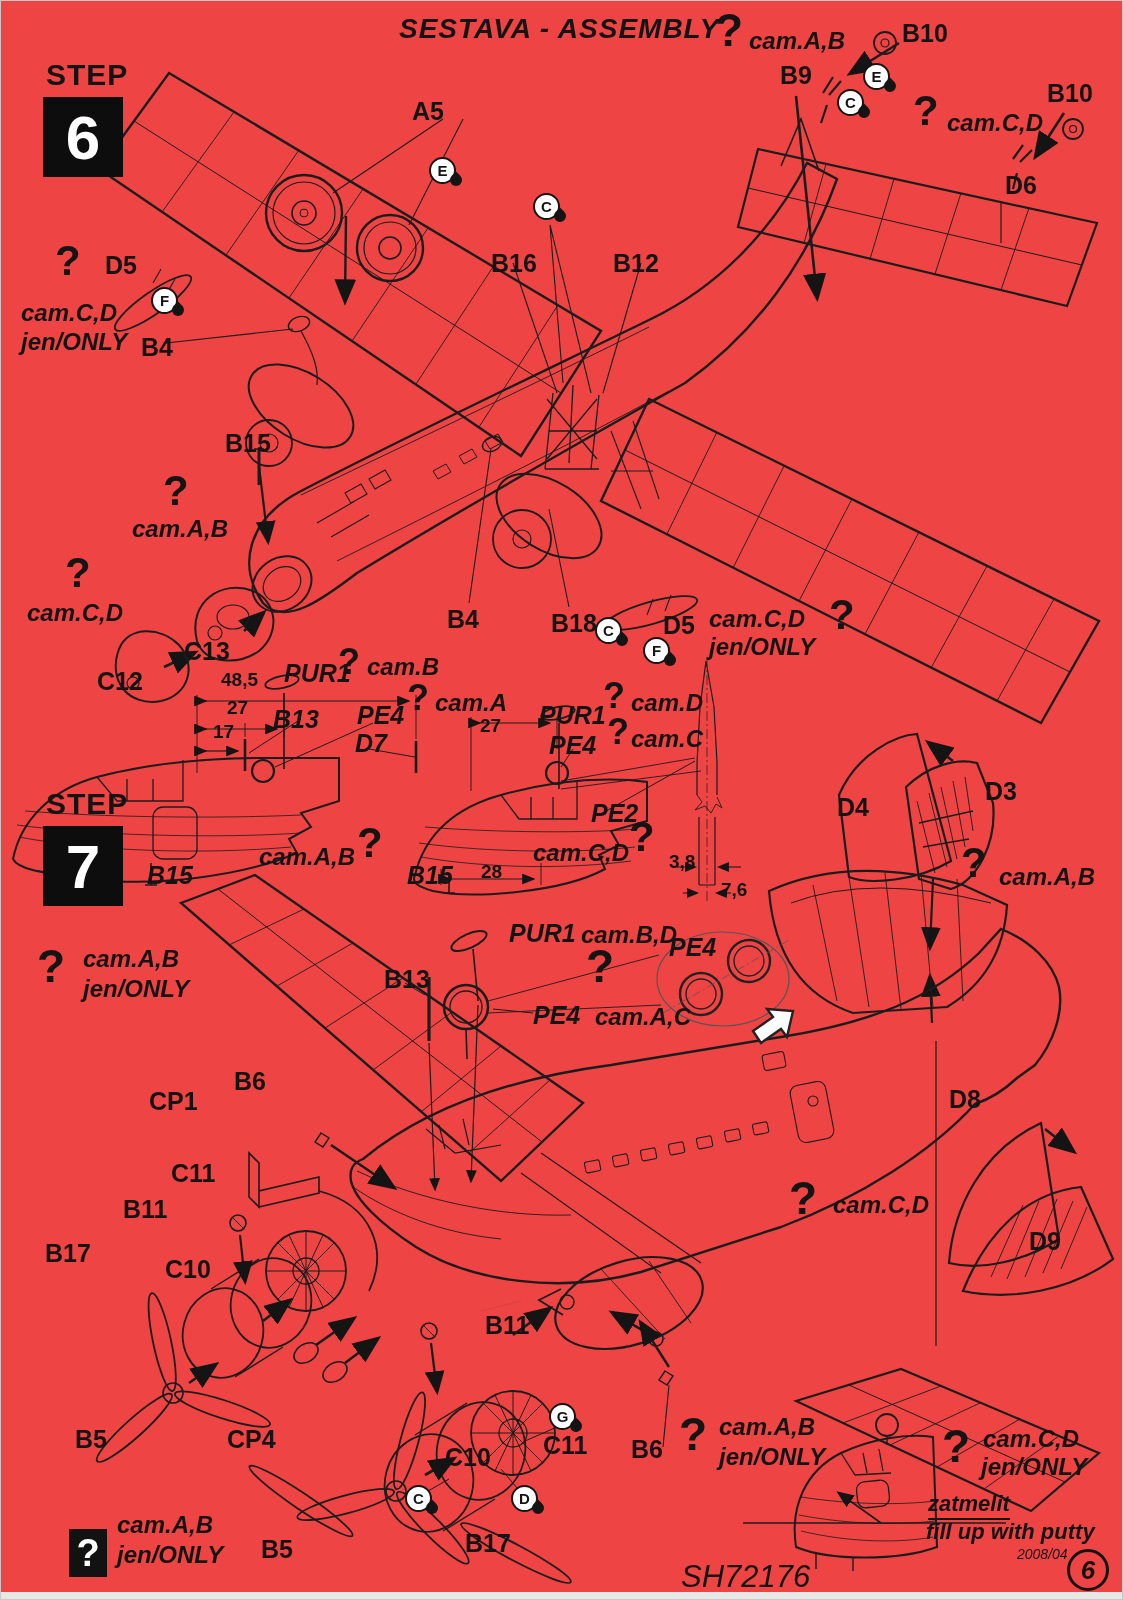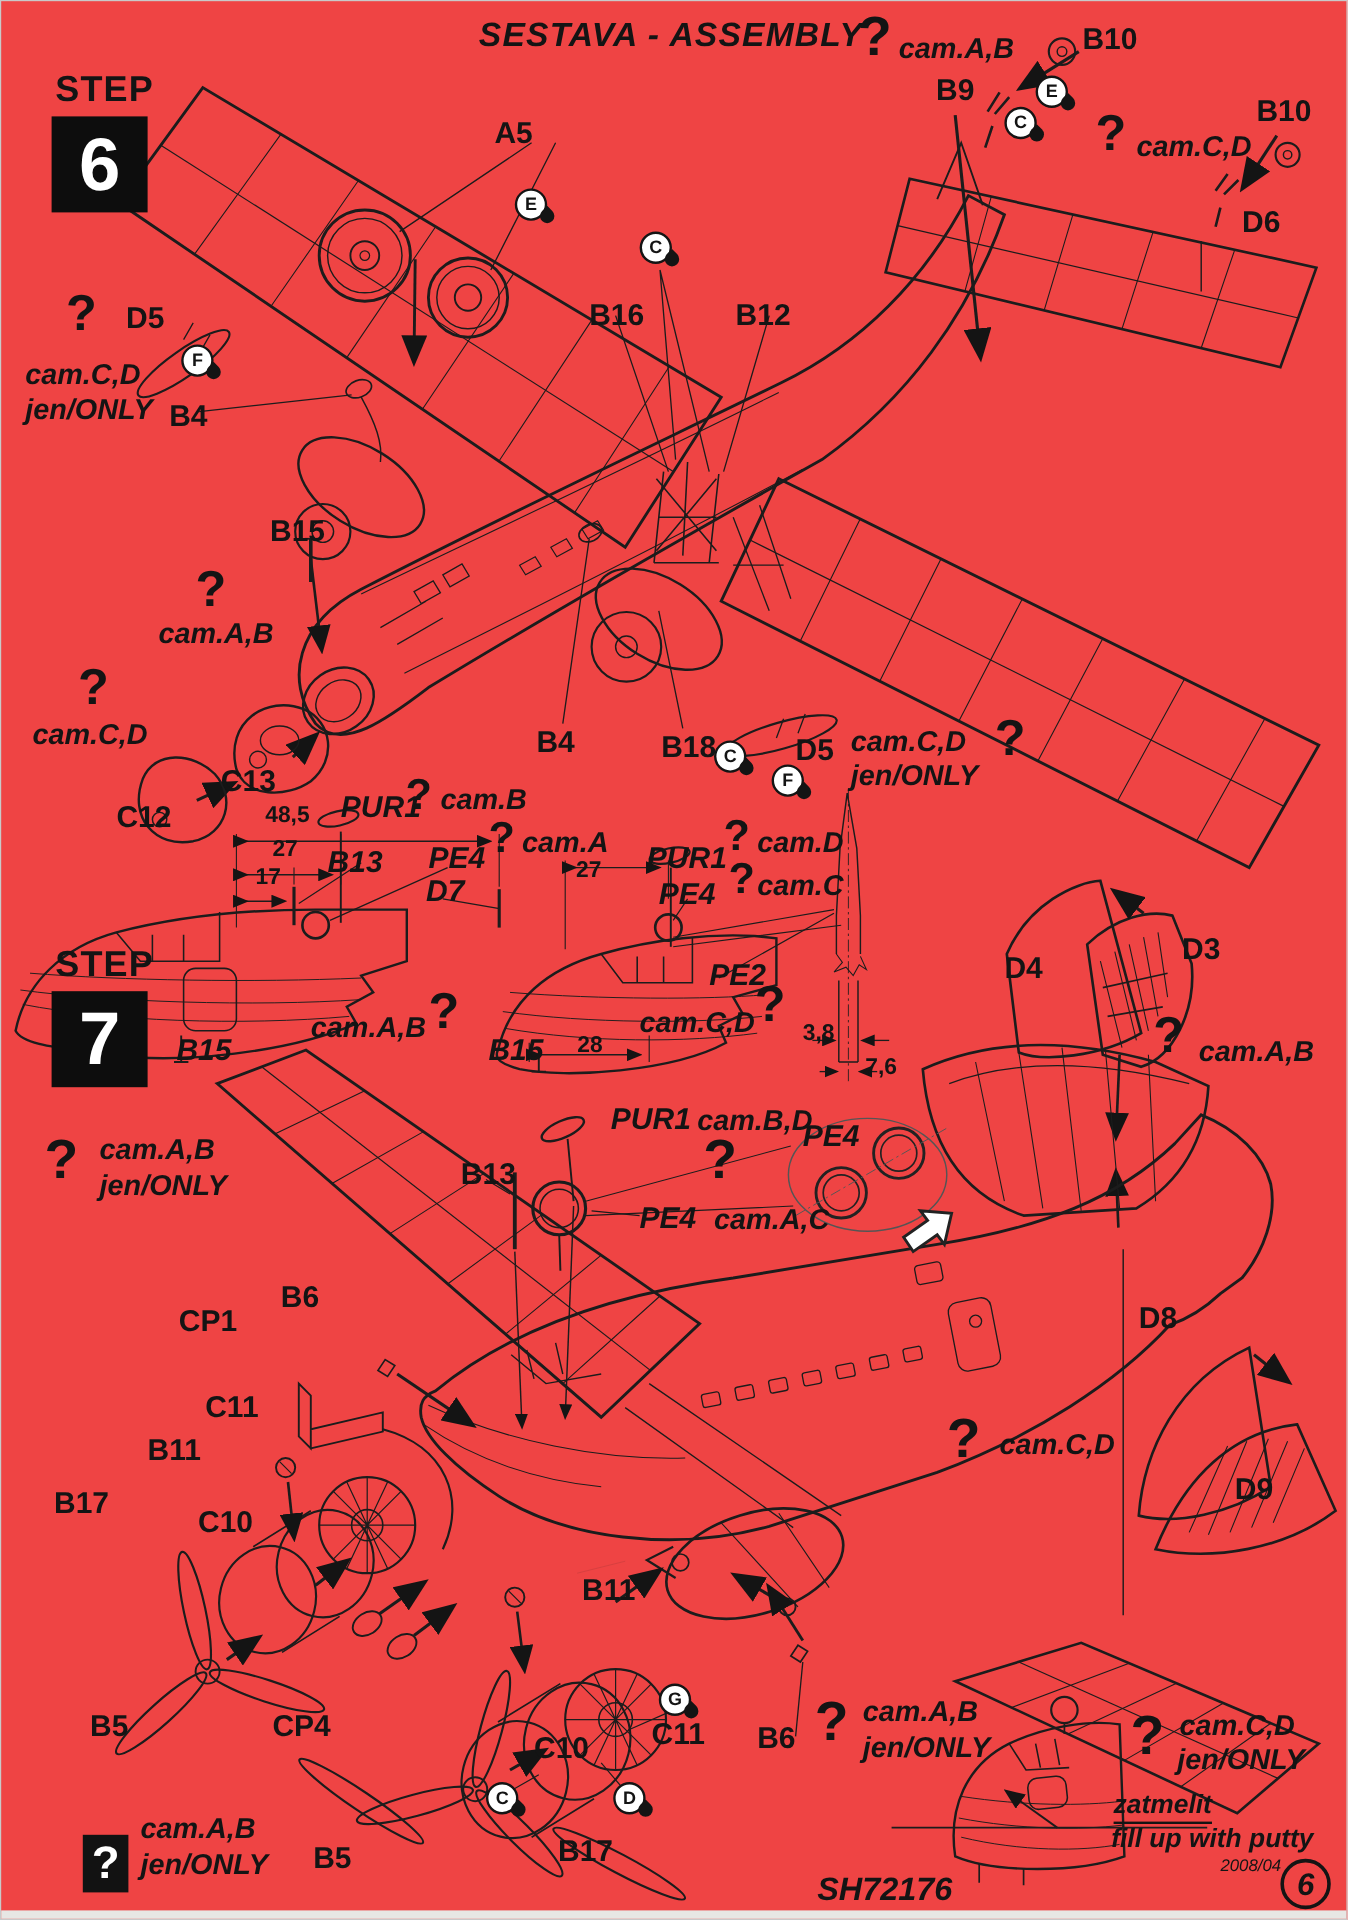--- a/index.html
+++ b/index.html
@@ -21,21 +21,21 @@
            align-items:center; justify-content:center; font-weight:bold; font-size:38px; }
   .stepw { font-weight:bold; font-size:30px; letter-spacing:1px; }
   .stepbox { width:80px; height:80px; background:#0d0d0d; color:#fff; display:flex;
              align-items:center; justify-content:center; font-weight:bold; font-size:62px; }
   .glue  { width:40px; height:40px; }
   .gc    { position:absolute; width:27px; height:27px; border:2px solid #141414;
            border-radius:50%; background:#fff; display:flex; align-items:center;
            justify-content:center; font-weight:bold; font-size:15px; }
   .gd    { position:absolute; left:21px; top:17px; width:12px; height:12px; background:#141414;
            border-radius:0 50% 50% 50%; transform:rotate(45deg); }
-  .code  { font-weight:bold; font-style:italic; font-size:27px; }
+  .code  { font-weight:normal; font-style:italic; font-size:31px; }
   .plane { font-style:italic; font-size:27px; }
   .date  { font-style:italic; font-size:14px; }
   .pgn   { width:42px; height:42px; border:3px solid #141414; border-radius:50%;
            display:flex; align-items:center; justify-content:center;
            font-weight:bold; font-style:italic; font-size:26px; }
   .putty { font-weight:bold; font-style:italic; font-size:22px; }
   .putty.ul { border-bottom:2px solid #141414; padding-bottom:1px; }
   .edge  { position:absolute; left:0; bottom:0; width:100%; height:7px; background:#e7e7e4; }
 </style>
 </head>
@@ -346,21 +346,21 @@
       <span class="gc">E</span>
       <span class="gd"></span>
     </div>
 <div class="lbl glue" style="left:836px; top:88px;">
       <span class="gc">C</span>
       <span class="gd"></span>
     </div>
 <div class="lbl q md" style="left:912px; top:90px;">?</div>
 <div class="lbl cam" style="left:946px; top:108px;">cam.C,D</div>
 <div class="lbl part" style="left:1046px; top:78px;">B10</div>
-<div class="lbl part" style="left:994px; top:170px;padding-left:40px;">D6</div>
+<div class="lbl part" style="left:964px; top:170px;padding-left:40px;">D6</div>
 
 <div class="lbl stepw" style="left:45px; top:57px;">STEP</div>
 <div class="lbl stepbox" style="left:42px; top:96px;">6</div>
 <div class="lbl part" style="left:411px; top:96px;">A5</div>
 <div class="lbl glue" style="left:428px; top:156px;">
       <span class="gc">E</span>
       <span class="gd"></span>
     </div>
 <div class="lbl q md" style="left:54px; top:240px;">?</div>
 <div class="lbl part" style="left:104px; top:250px;">D5</div>

